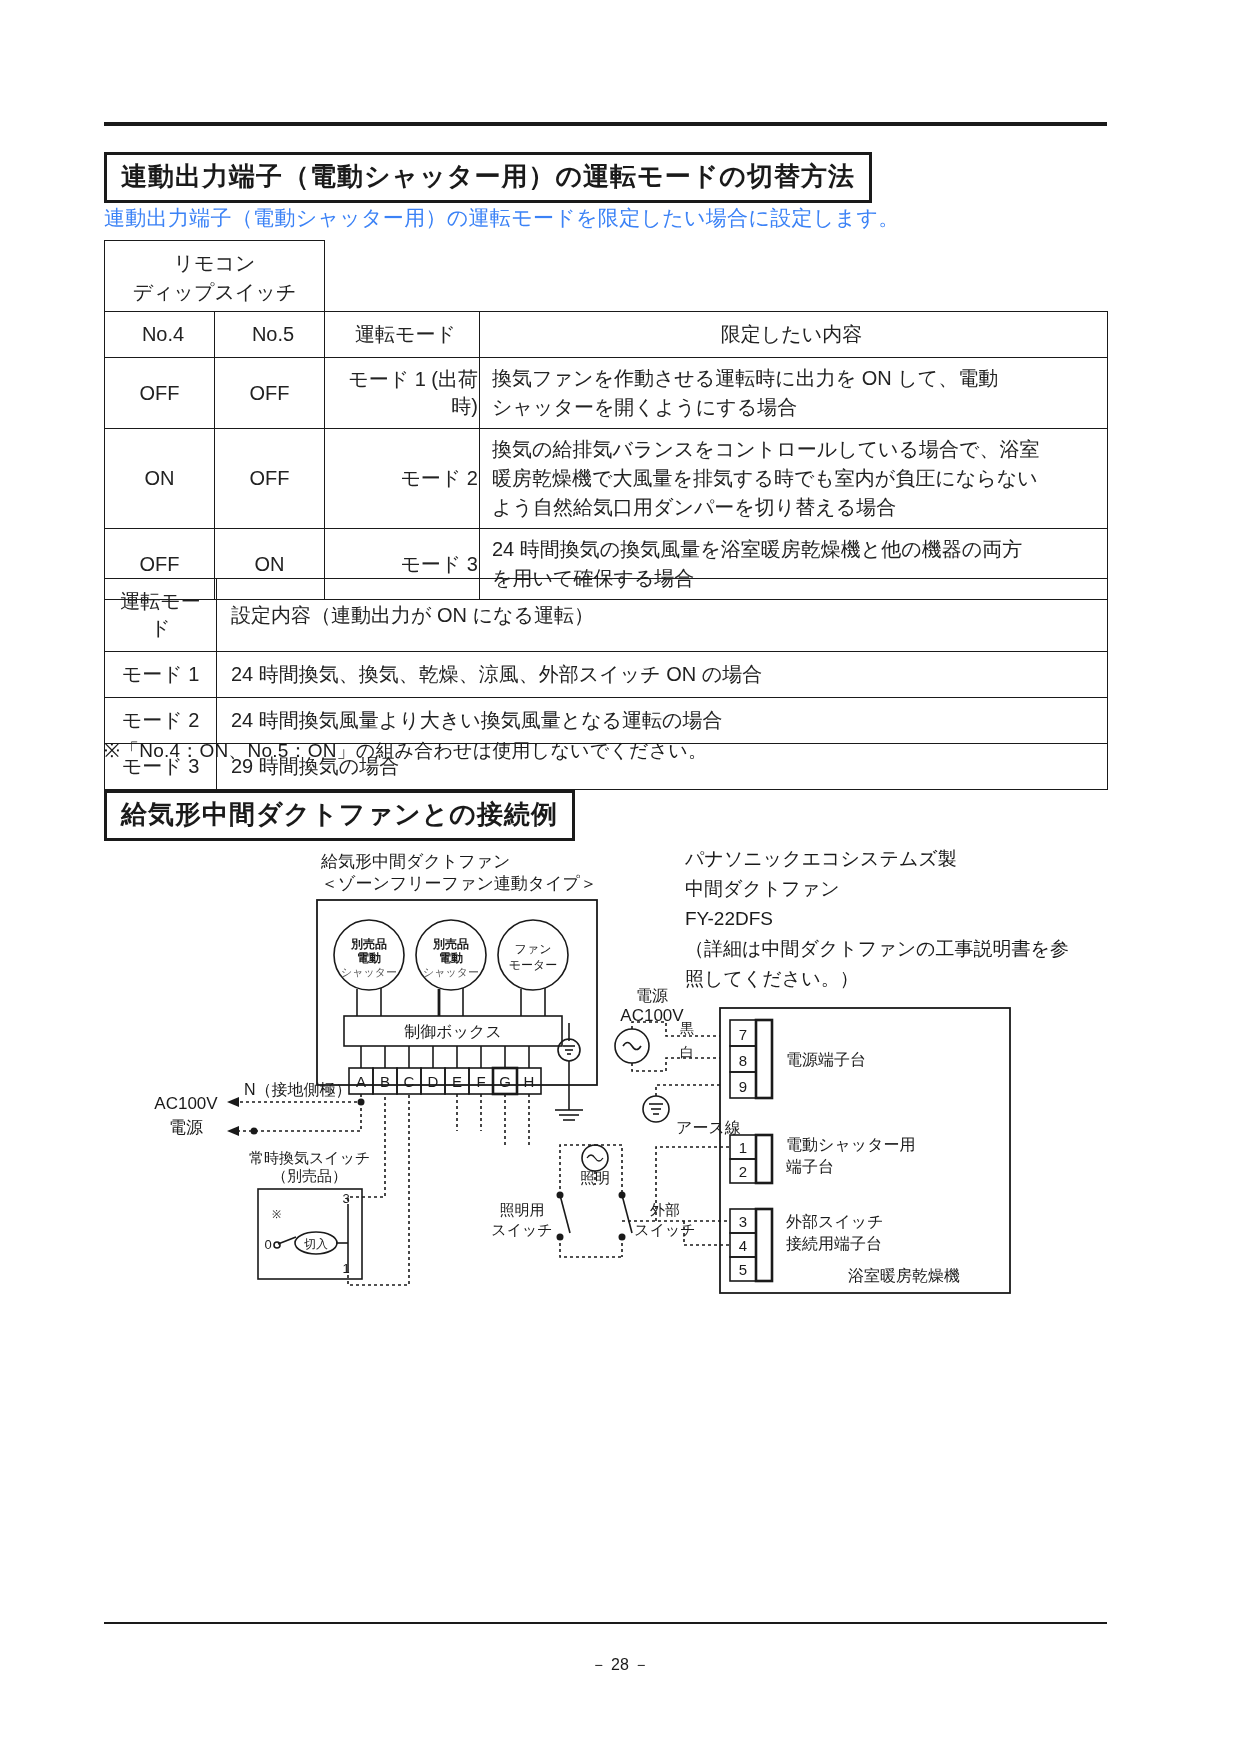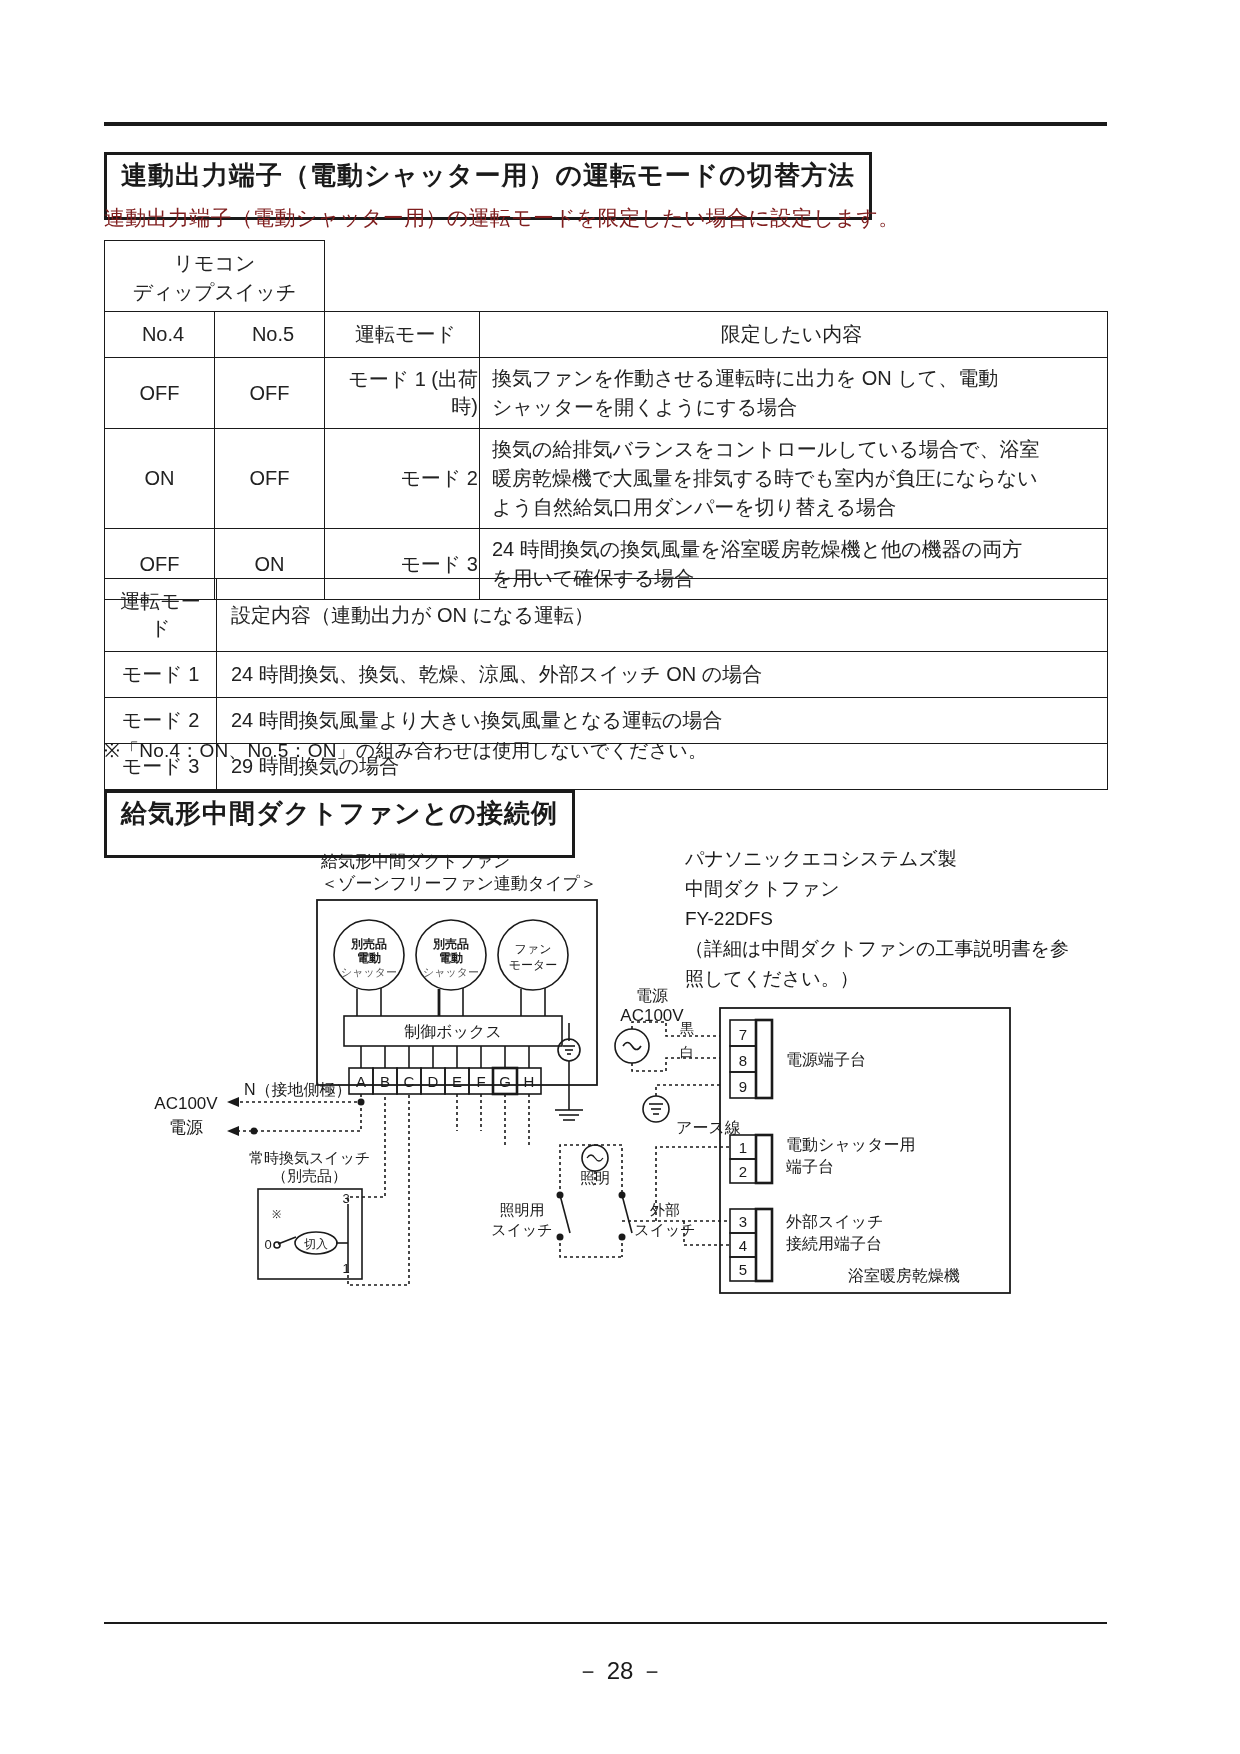--- a/index.html
+++ b/index.html
@@ -23,31 +23,30 @@
     background:#1a1a1a;
   }
 
   .section-title {
     position:absolute;
     border:3px solid #1a1a1a;
     background:#fff;
     font-size:26px;
     font-weight:bold;
     letter-spacing:1px;
-    padding:7px 14px 26px 14px;
+    padding:7px 14px 9px 14px;
     white-space:nowrap;
     line-height:1.1;
-    font-family:Liberation Serif, serif;
   }
   #title-1 { left:104px; top:152px; }
   #title-2 { left:104px; top:790px; }
 
   .intro-line {
     position:absolute; left:104px; top:204px;
-    font-size:21px; letter-spacing:0.3px; color:#7f1d1d;
+    font-size:21px; letter-spacing:0.3px; color:#3b82f6;
   }
 
   
   .tbl {
     position:absolute;
     border-collapse:collapse;
     font-size:20px;
     color:#222;
   }
   .tbl td, .tbl th {
@@ -350,15 +349,15 @@
         <path d="M551 326 L551 340" stroke-dasharray="3,3"></path>
         <path d="M612 376 L612 302 L686 302" stroke-dasharray="3,3"></path>
         <path d="M640 400 L686 400" stroke-dasharray="3,3"></path>
         <path d="M640 376 L640 400" stroke-dasharray="3,3"></path>
 
       </g>
     </svg>
   </div>
 
   <div class="rule-bottom"></div>
-  <div style="position:absolute; left:0; top:1655px; width:1240px; text-align:center; font-size:24px;">－ 28 －</div>
+  <div style="position:absolute; left:0; top:1655px; width:1240px; text-align:center; font-size:16px;">－ 28 －</div>
 
 </div>
 
 </body></html>

